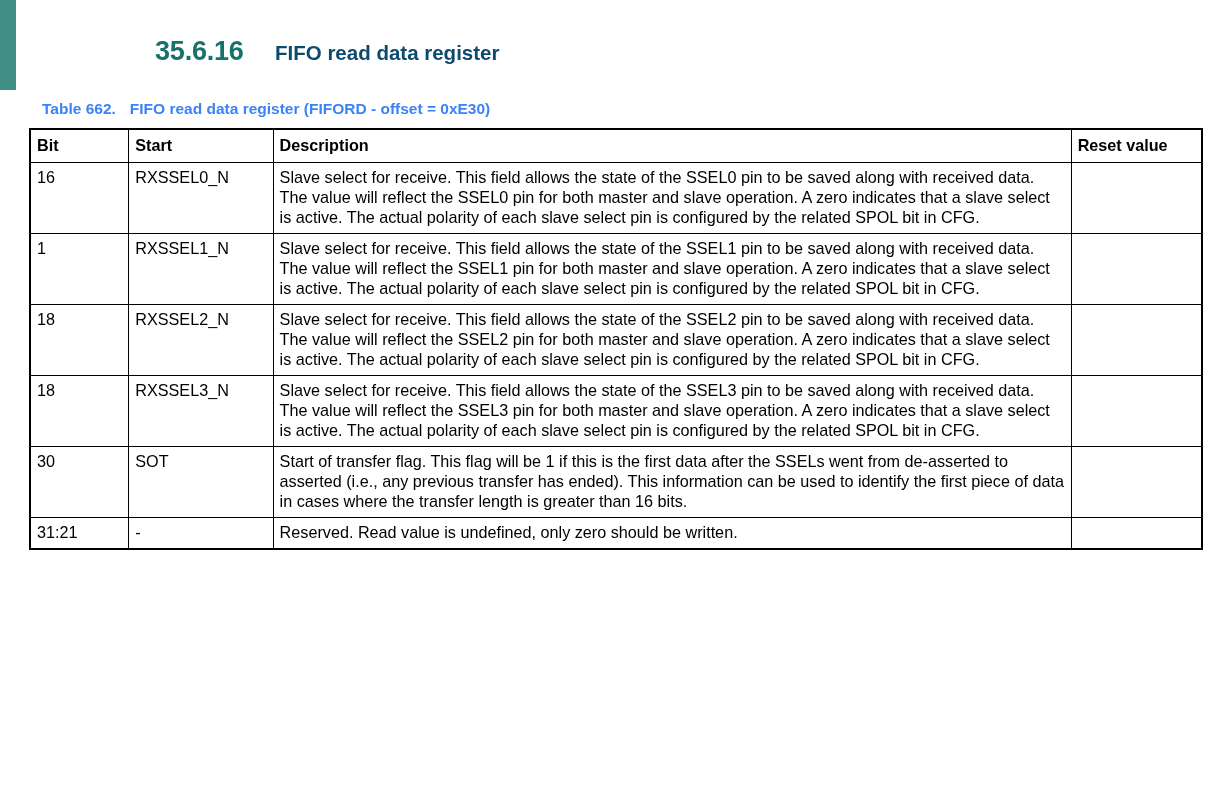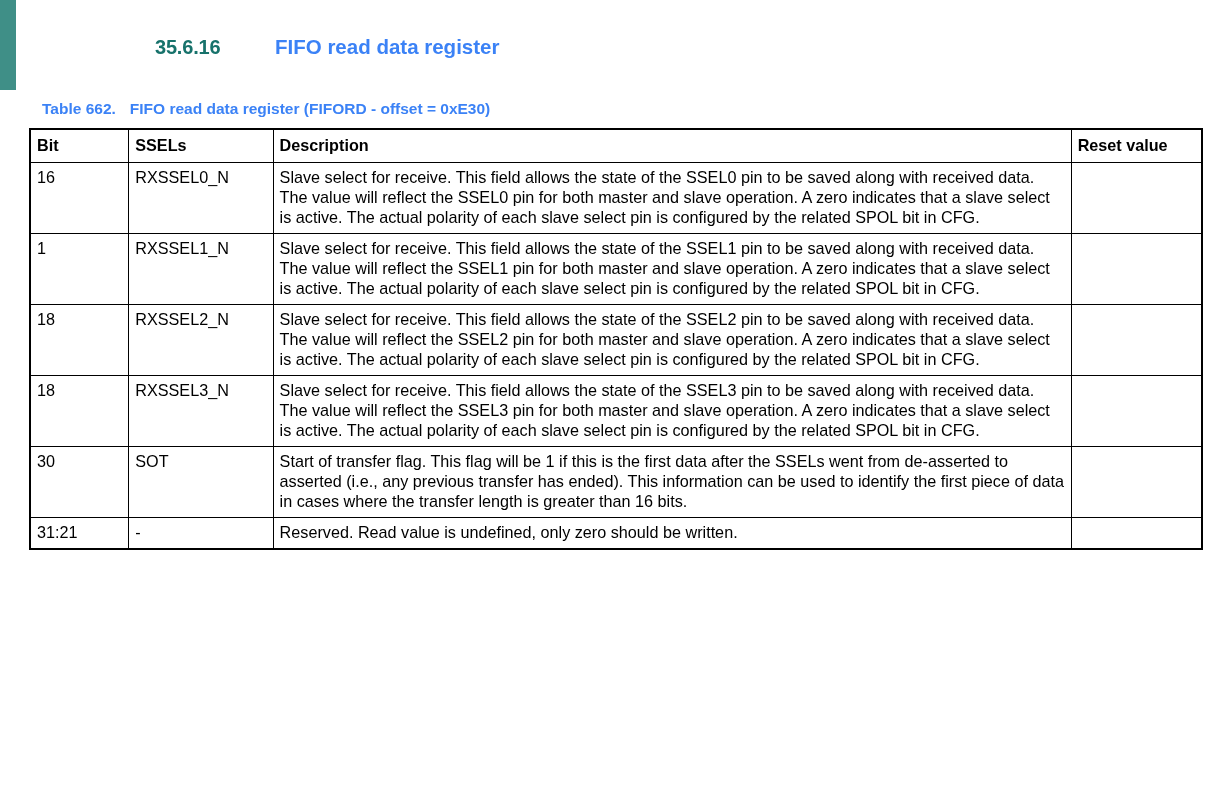--- a/index.html
+++ b/index.html
@@ -34,30 +34,30 @@
     position: absolute;
     left: 0;
     top: 4px;
     width: 1231px;
     display: flex;
     align-items: baseline;
   }
   .heading-num {
     width: 120px;
     margin-left: 155px;
-    font-size: 20px;
+    font-size: 27px;
     font-weight: bold;
     color: #17726b;
     letter-spacing: -0.2px;
     margin-top: 32px;
   }
   .heading-title {
     font-size: 20.5px;
     font-weight: bold;
-    color: #3b82f6;
+    color: #0c4a6e;
     margin-left: 0px;
   }
   .intro-para {
     position: absolute;
     left: 272px;
     top: 50px;
     width: 860px;
     font-size: 16.5px;
     line-height: 20px;
     color: #000;
@@ -129,21 +129,21 @@
   <table class="reg">
     <colgroup>
       <col class="col-bit">
       <col class="col-sym">
       <col class="col-desc">
       <col class="col-reset">
     </colgroup>
     <thead>
       <tr>
         <th>Bit</th>
-        <th>SSELs</th>
+        <th>Start</th>
         <th>Description</th>
         <th>Reset value</th>
       </tr>
     </thead>
     <tbody>
       <tr>
         <td class="bit">16</td>
         <td class="sym">RXSSEL0_N</td>
         <td class="desc">Slave select for receive. This field allows the state of the SSEL0 pin to be saved along with received data. The value will reflect the SSEL0 pin for both master and slave operation. A zero indicates that a slave select is active. The actual polarity of each slave select pin is configured by the related SPOL bit in CFG.</td>
         <td class="reset"></td>

